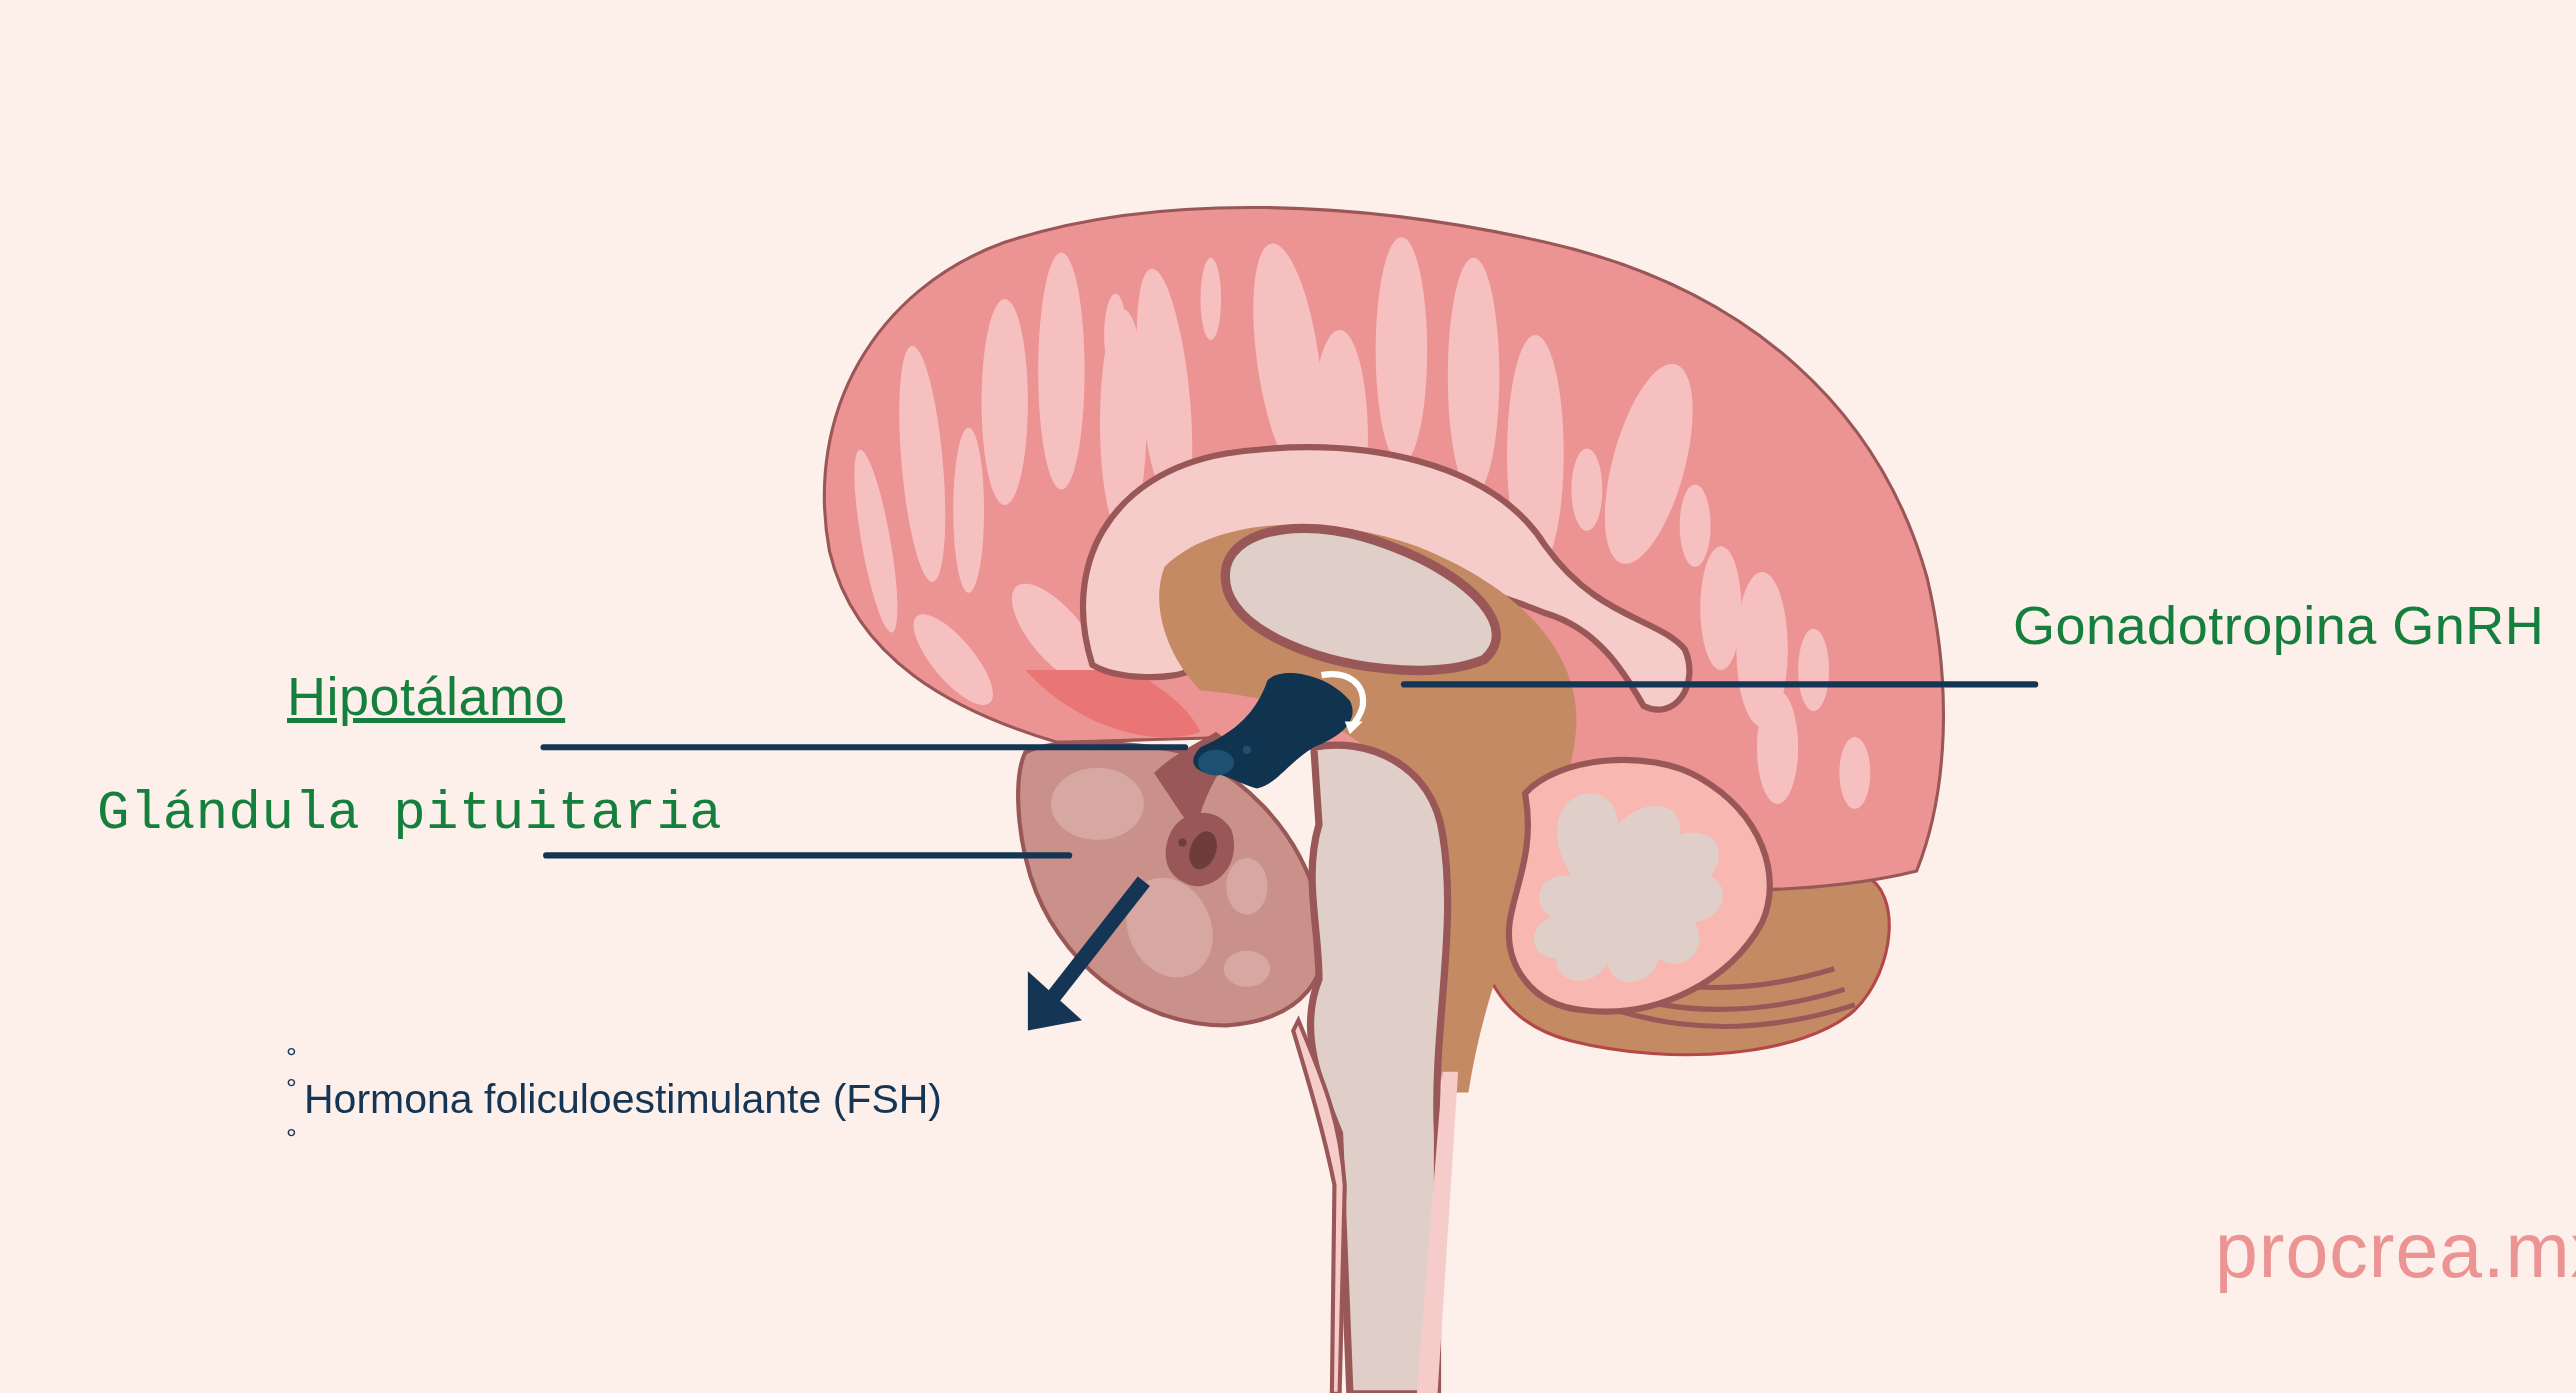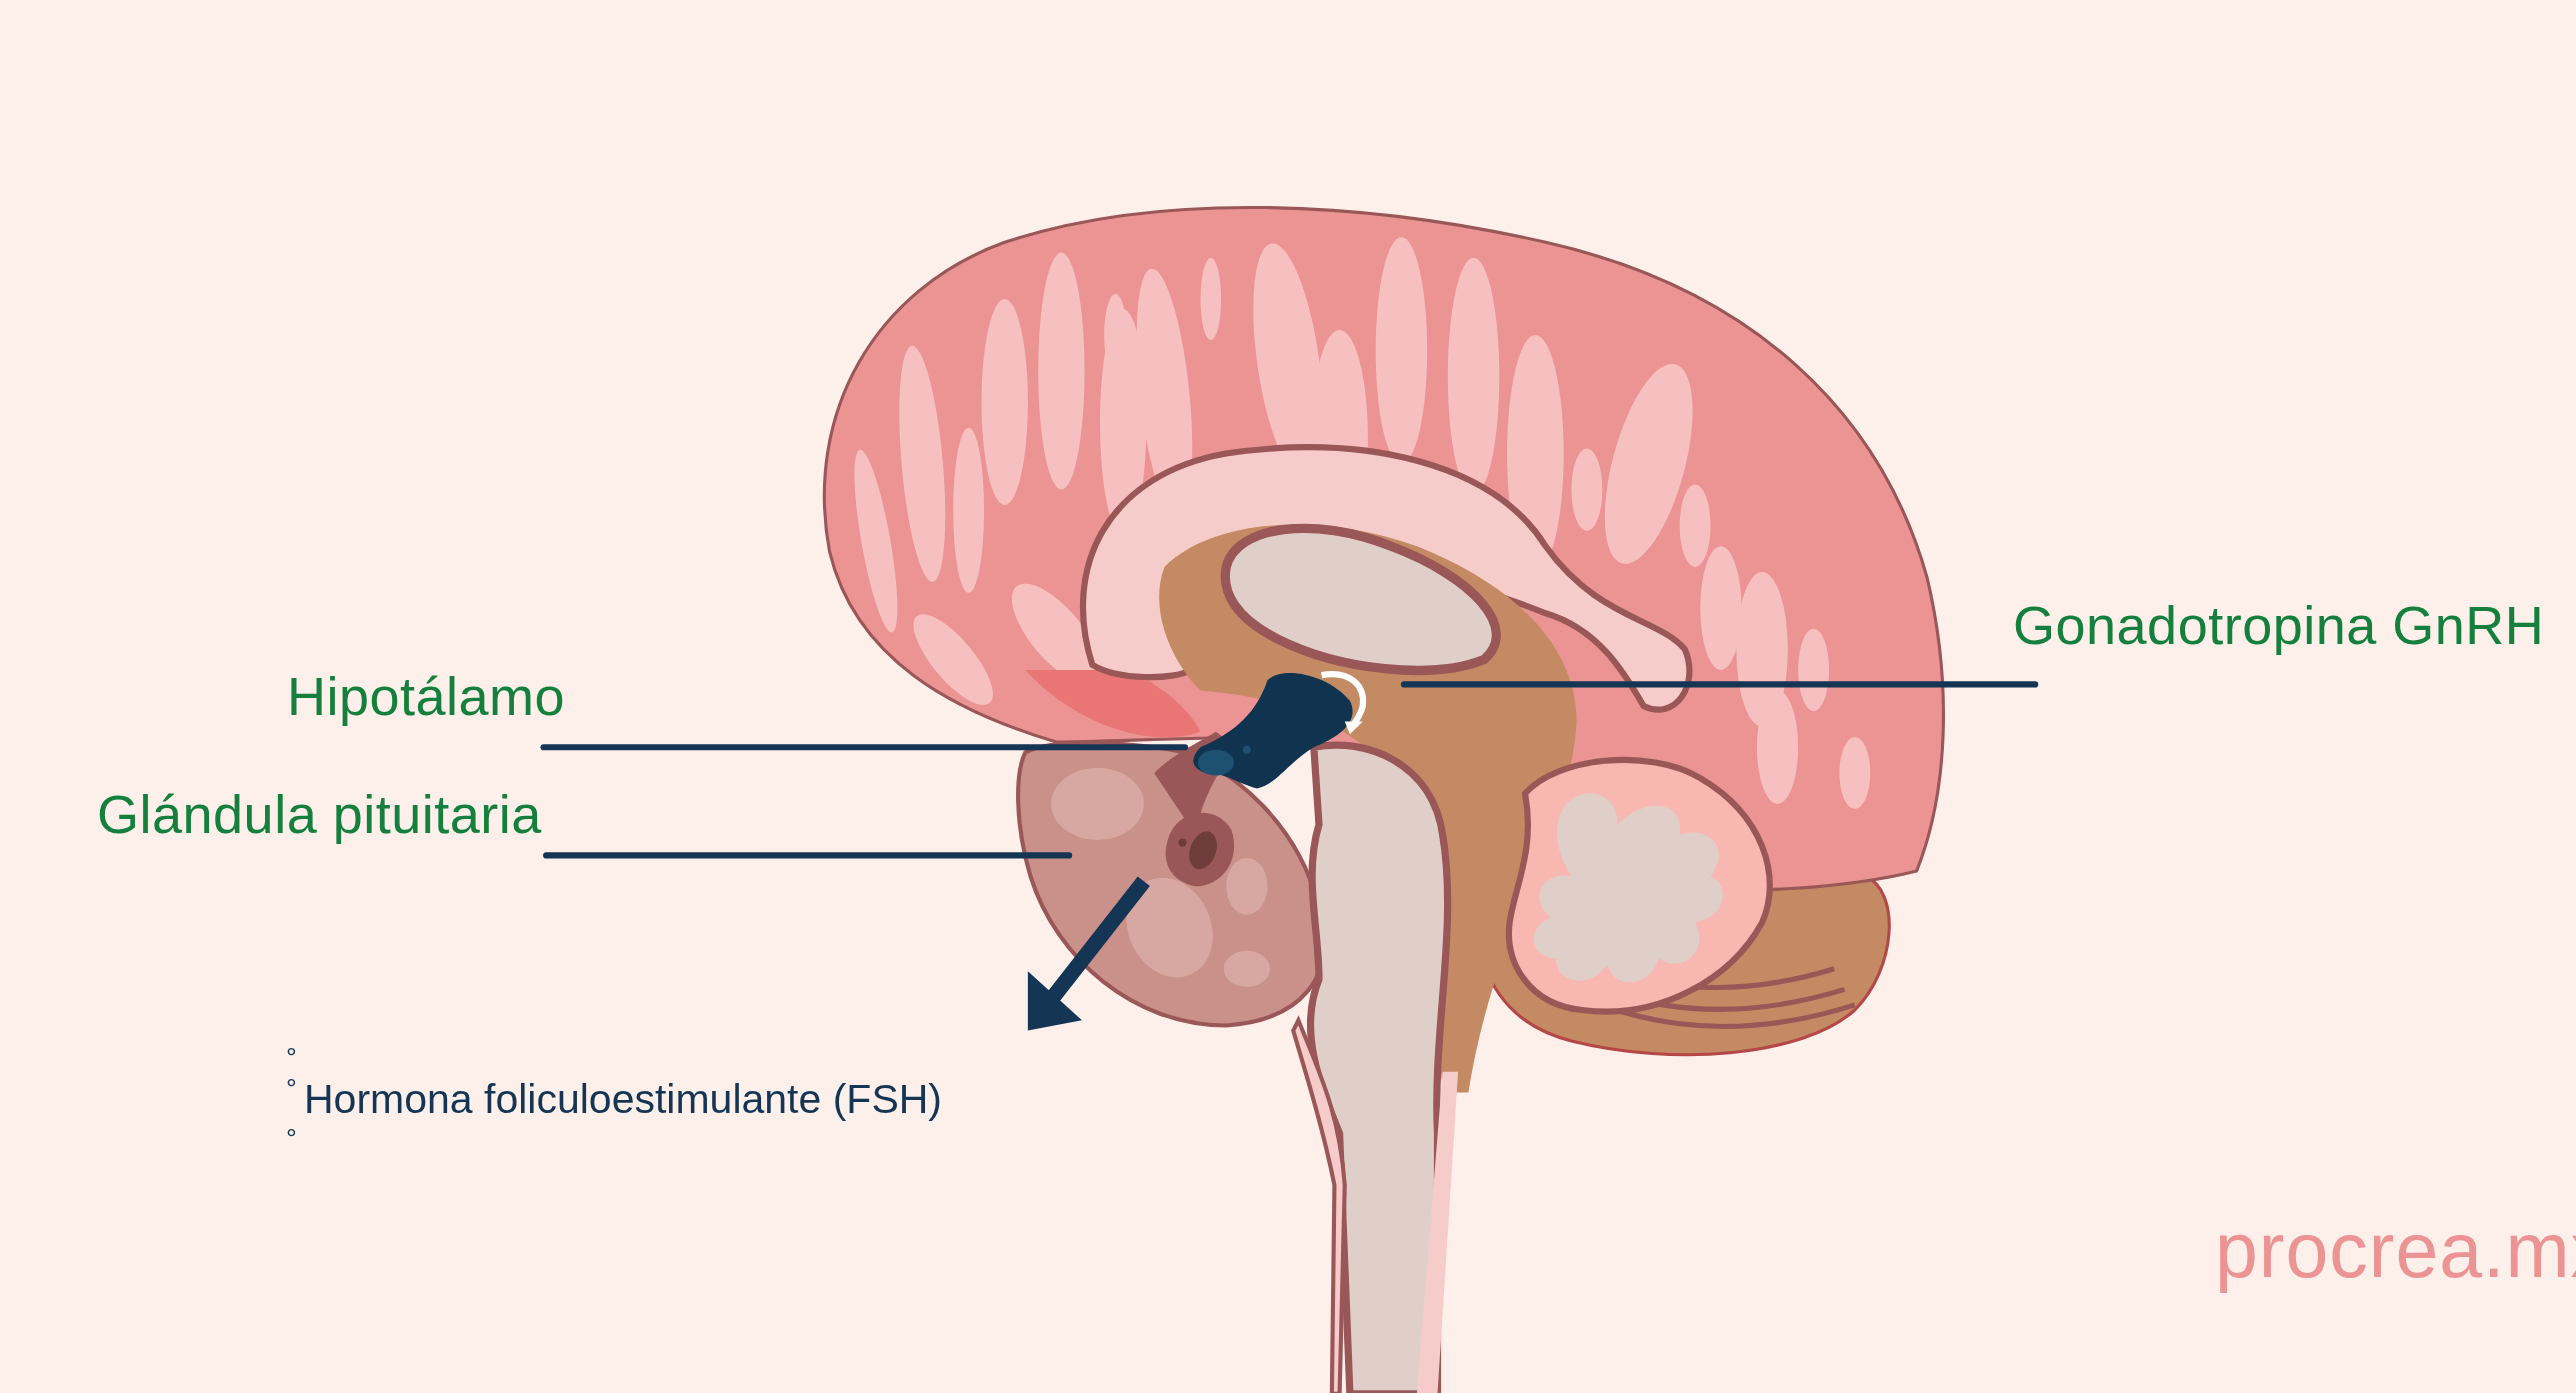--- a/index.html
+++ b/index.html
@@ -95,22 +95,22 @@
   <line x1="1055" y1="1450" x2="2300" y2="1450" stroke="#143553" stroke-width="12" stroke-linecap="round"></line>
   <line x1="1060" y1="1660" x2="2075" y2="1660" stroke="#143553" stroke-width="12" stroke-linecap="round"></line>
   <line x1="2725" y1="1328" x2="3950" y2="1328" stroke="#143553" stroke-width="12" stroke-linecap="round"></line>
 
   <g>
     <line x1="2220" y1="1710" x2="2040" y2="1940" stroke="#143553" stroke-width="30"></line>
     <polygon points="1995,1885 2100,1980 1995,2000" fill="#143553"></polygon>
   </g>
 </svg>
 
-<div class="label lbl-big" style="left:287px; top:669px;">Hipotálamo</div>
-<div class="label lbl-big" style="left:97px; top:787px;">Glándula pituitaria</div>
+<div class="label lbl-big" style="left:287px; top:669px;text-decoration:underline;">Hipotálamo</div>
+<div class="label lbl-big" style="left:97px; top:787px;font-family:Liberation Mono, monospace;">Glándula pituitaria</div>
 <div class="label lbl-big" style="left:2013px; top:598px;">Gonadotropina GnRH</div>
 
 <div class="list">
   <div class="list-item">
     <span class="bullet">°</span>
   </div>
   <div class="list-item">
     <span class="bullet">°</span>
     <span>Hormona foliculoestimulante (FSH)</span>
   </div>

